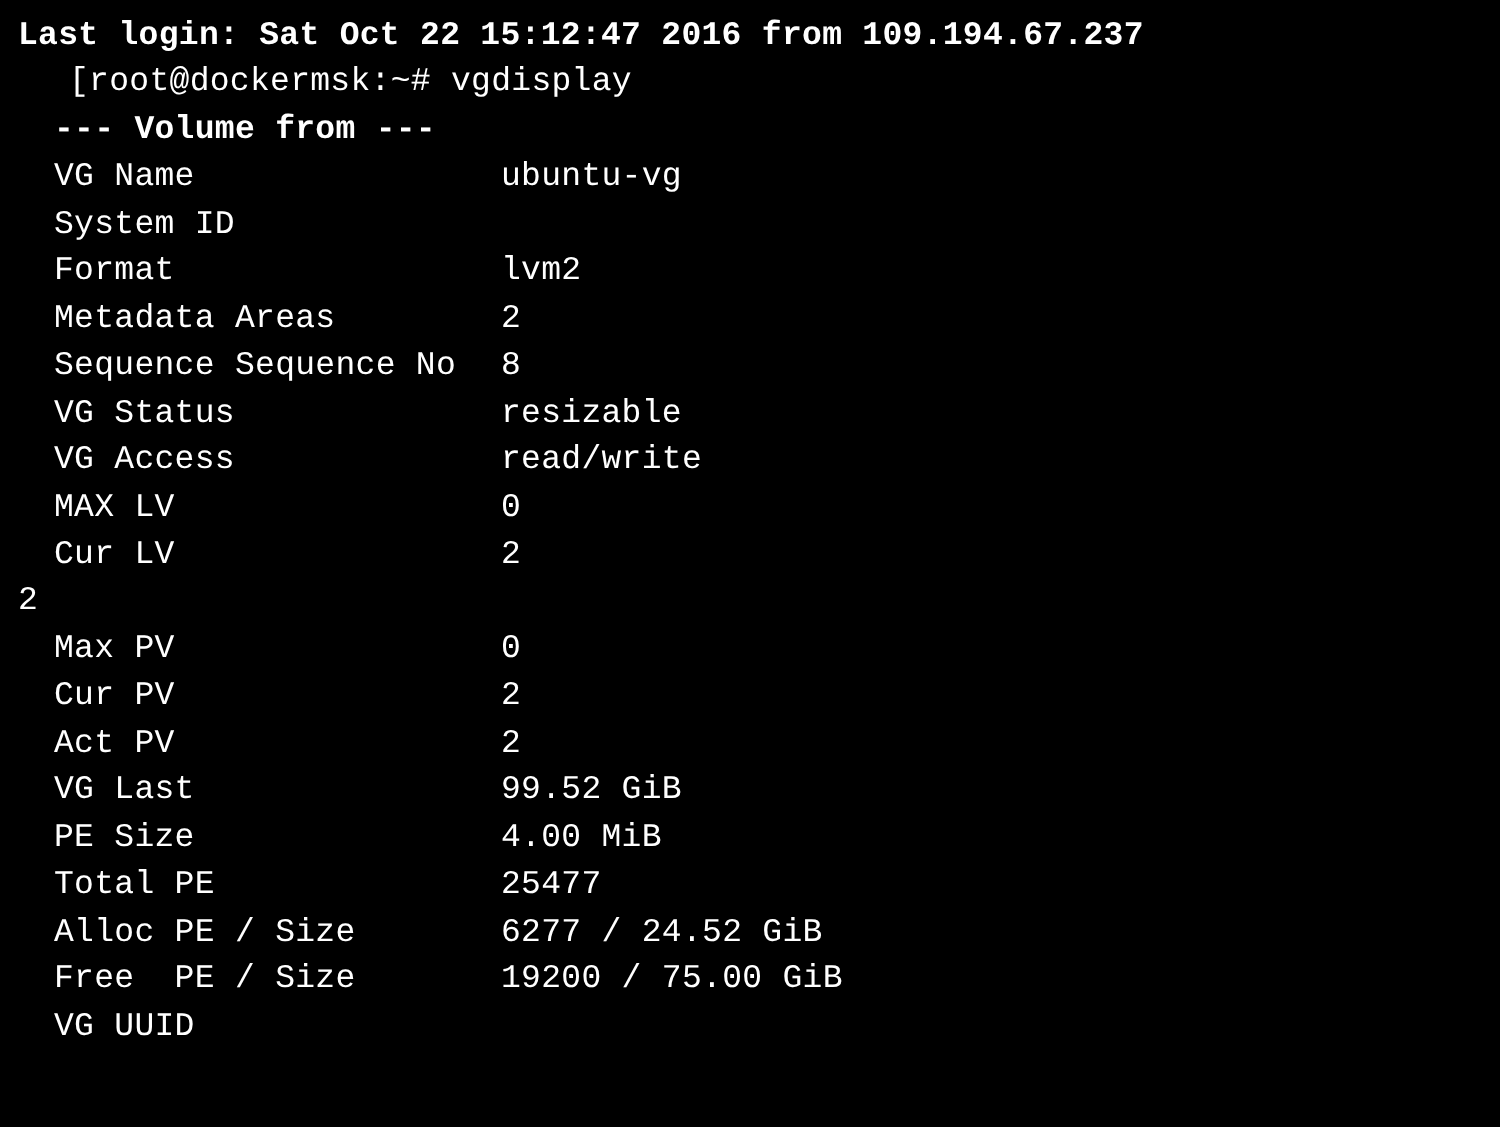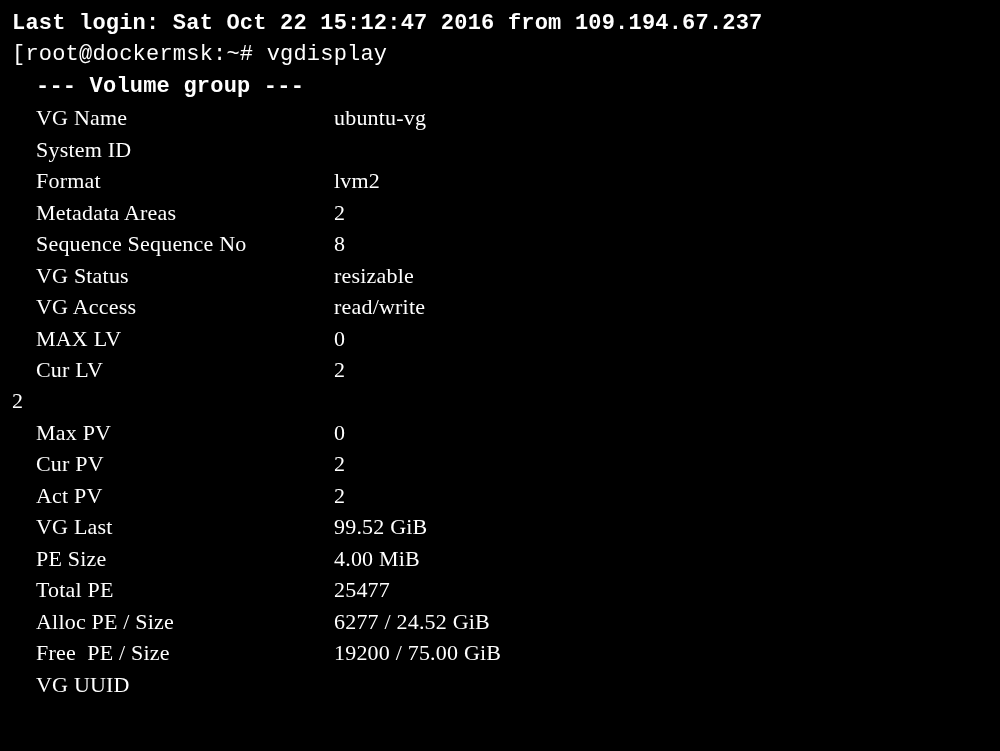--- a/index.html
+++ b/index.html
@@ -18,43 +18,43 @@
       height: 751px;
       overflow: hidden;
       letter-spacing: 0.2px;
     }
     .line {
       white-space: pre;
       font-weight: bold;
     }
     .prompt-line {
       white-space: nowrap;
+      margin-left: 34px;
     }
     .field-row {
       display: flex;
       white-space: pre;
-      font-family: Liberation Serif, serif;
     }
     .field-label {
       padding-left: 24px;
       min-width: 322px;
     }
     .field-value {
     }
     .header-line {
       padding-left: 24px;
     }
   </style>
 </head>
 <body>
 
 <div class="terminal">
   <div class="line">Last login: Sat Oct 22 15:12:47 2016 from 109.194.67.237</div>
   <div class="prompt-line"><span>[</span><span>root@dockermsk</span><span>:~# </span><span>vgdisplay</span></div>
-  <div class="line header-line">--- Volume group ---</div>
+  <div class="line header-line">--- Volume from ---</div>
   <div id="fields-container">
       <div class="field-row"><span class="field-label">VG Name</span><span class="field-value">ubuntu-vg</span></div>
       <div class="field-row"><span class="field-label">System ID</span><span class="field-value"></span></div>
       <div class="field-row"><span class="field-label">Format</span><span class="field-value">lvm2</span></div>
       <div class="field-row"><span class="field-label">Metadata Areas</span><span class="field-value">2</span></div>
       <div class="field-row"><span class="field-label">Sequence Sequence No</span><span class="field-value">8</span></div>
       <div class="field-row"><span class="field-label">VG Status</span><span class="field-value">resizable</span></div>
       <div class="field-row"><span class="field-label">VG Access</span><span class="field-value">read/write</span></div>
       <div class="field-row"><span class="field-label">MAX LV</span><span class="field-value">0</span></div>
       <div class="field-row"><span class="field-label">Cur LV</span><span class="field-value">2</span></div>

